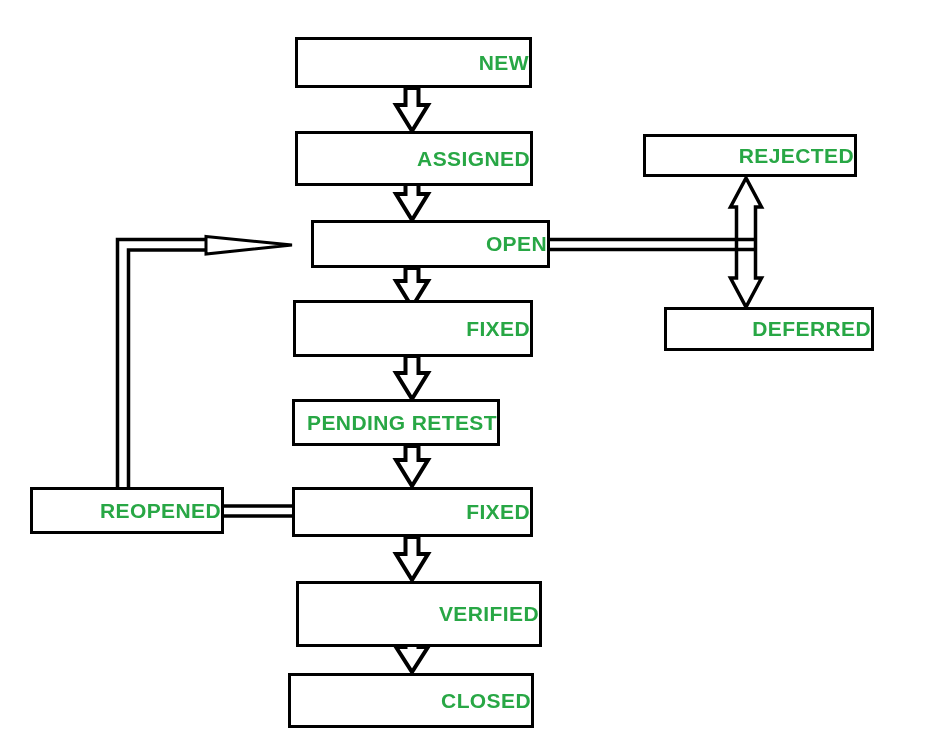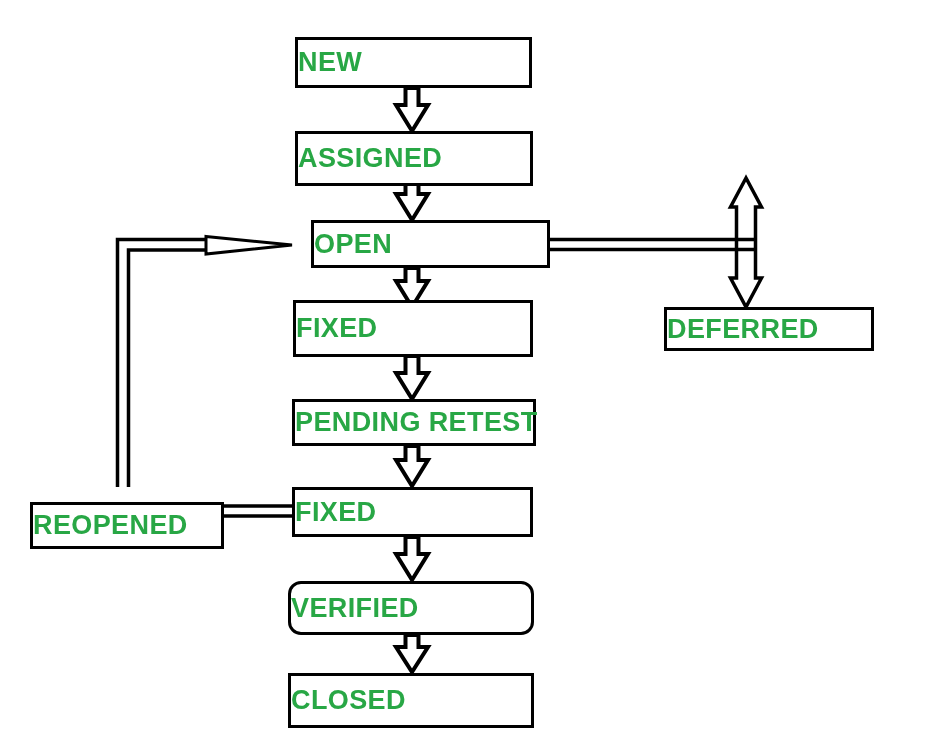--- a/index.html
+++ b/index.html
@@ -16,39 +16,40 @@
     left: 0; top: 0;
     width: 930px; height: 749px;
   }
   .node {
     position: absolute;
     box-sizing: border-box;
     border: 3px solid #000000;
     background: #ffffff;
     display: flex;
     align-items: center;
-    justify-content: flex-start;
+    justify-content: flex-end;
     color: #28a745;
     font-weight: bold;
-    font-size: 27px;
+    font-size: 21px;
     letter-spacing: 0.4px;
     white-space: nowrap;
+    padding-left: 43px;
   }
   
   .node-new           { left:295px; top:37px;  width:237px; height:51px; }
   .node-assigned      { left:295px; top:131px; width:238px; height:55px; }
   .node-open          { left:311px; top:220px; width:239px; height:48px; }
   .node-fixed         { left:293px; top:300px; width:240px; height:57px; }
-  .node-pending-retest{ left:292px; top:399px; width:244px; height:47px; }
+  .node-pending-retest{ left:292px; top:399px; width:208px; height:47px; }
   .node-retest        { left:292px; top:487px; width:241px; height:50px; }
-  .node-verified      { left:288px; top:581px; width:246px; height:54px;border-radius:13px; }
+  .node-verified      { left:296px; top:581px; width:246px; height:66px; }
   .node-closed        { left:288px; top:673px; width:246px; height:55px; }
   .node-rejected      { left:643px; top:134px; width:214px; height:43px; }
   .node-deferred      { left:648px; top:307px; width:210px; height:44px;margin-left:16px; }
-  .node-reopened      { left:30px;  top:502px; width:194px; height:47px; }
+  .node-reopened      { left:30px;  top:487px; width:194px; height:47px; }
 </style>
 </head>
 <body>
 
 <div class="stage">
 
   <svg class="connector-layer" viewBox="0 0 930 749" xmlns="http://www.w3.org/2000/svg">
 
     <polygon points="405.5,88 418.5,88 418.5,105 428,105 412,131 396,105 405.5,105" fill="#ffffff" stroke="#000000" stroke-width="4"></polygon>
     <polygon points="405.5,177 418.5,177 418.5,194 428,194 412,220 396,194 405.5,194" fill="#ffffff" stroke="#000000" stroke-width="4"></polygon>
@@ -85,20 +86,23 @@
   </div>
   <div class="node node-retest">
     <span>FIXED</span>
   </div>
   <div class="node node-verified">
     <span>VERIFIED</span>
   </div>
   <div class="node node-closed">
     <span>CLOSED</span>
   </div>
+  <div class="node node-rejected">
+    <span>REJECTED</span>
+  </div>
   <div class="node node-deferred">
     <span>DEFERRED</span>
   </div>
   <div class="node node-reopened">
     <span>REOPENED</span>
   </div>
 
 </div>
 
 </body></html>

